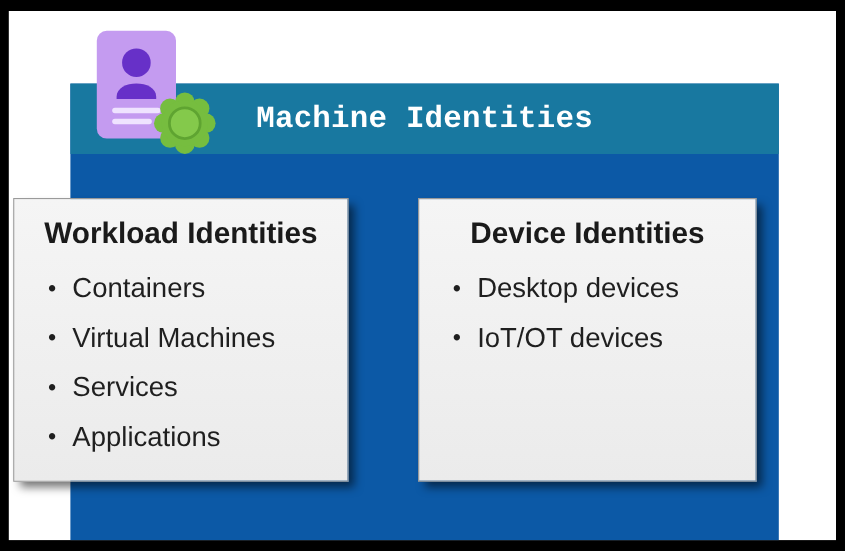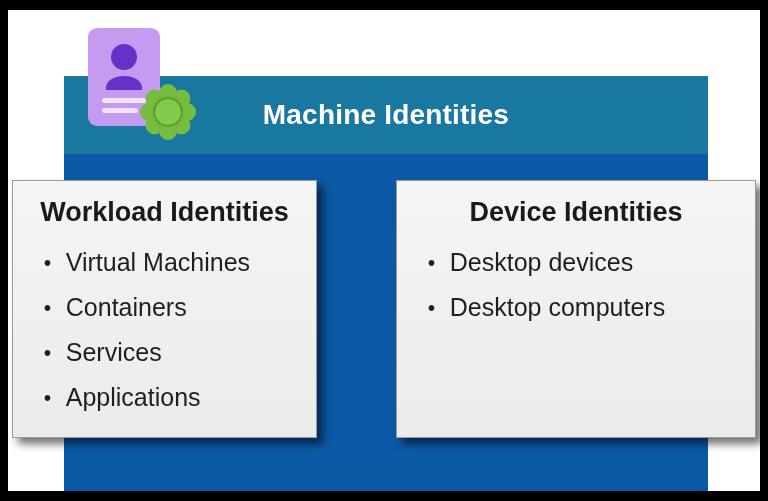--- a/index.html
+++ b/index.html
@@ -29,25 +29,26 @@
     top: 66px;
     width: 644px;
     height: 415px;
     background: #0C59A6;
   }
   .teal-bar {
     position: absolute;
     left: 56px;
     top: 66px;
     width: 644px;
-    height: 78px;
+    height: 64px;
     background: #1878A0;
     display: flex;
     align-items: center;
     justify-content: center;
+    font-family: Liberation Mono, monospace;
   }
   .teal-bar .title {
     color: #ffffff;
     font-size: 28px;
     font-weight: 700;
     letter-spacing: 0.2px;
   }
   .badge {
     position: absolute;
     left: 78px;
@@ -58,21 +59,21 @@
   .card {
     position: absolute;
     top: 170px;
     height: 258px;
     background: linear-gradient(180deg, #f5f5f5 0%, #ebebeb 100%);
     border: 1px solid #9a9a9a;
     box-shadow: 6px 6px 8px rgba(0, 0, 0, 0.55);
     box-sizing: border-box;
   }
   .card-left  { left: 4px;   width: 305px; }
-  .card-right { left: 388px; width: 360px; }
+  .card-right { left: 372px; width: 308px; }
   .card-title {
     margin-top: 16px;
     text-align: center;
     font-size: 27px;
     font-weight: 700;
     color: #1a1a1a;
   }
   .card ul {
     list-style: none;
     margin: 12px 0 0 0;
@@ -125,29 +126,29 @@
           <circle cx="95.4" cy="72.6" r="9" fill="#76BD3F"></circle>
           <circle cx="82" cy="86" r="21" fill="#76BD3F"></circle>
           <circle cx="82" cy="86" r="14" fill="#84C94B" stroke="#5FA431" stroke-width="2.5"></circle>
         </g>
       </svg>
     </div>
 
     <div class="card card-left">
       <div class="card-title">Workload Identities</div>
       <ul>
+        <li><span class="bullet">•</span><span>Containers</span></li>
         <li><span class="bullet">•</span><span>Virtual Machines</span></li>
-        <li><span class="bullet">•</span><span>Containers</span></li>
         <li><span class="bullet">•</span><span>Services</span></li>
         <li><span class="bullet">•</span><span>Applications</span></li>
       </ul>
     </div>
 
     <div class="card card-right">
       <div class="card-title">Device Identities</div>
       <ul>
         <li><span class="bullet">•</span><span>Desktop devices</span></li>
-        <li><span class="bullet">•</span><span>Desktop computers</span></li>
+        <li><span class="bullet">•</span><span>IoT/OT devices</span></li>
       </ul>
     </div>
 
   </div>
 </div>
 
 </body></html>

